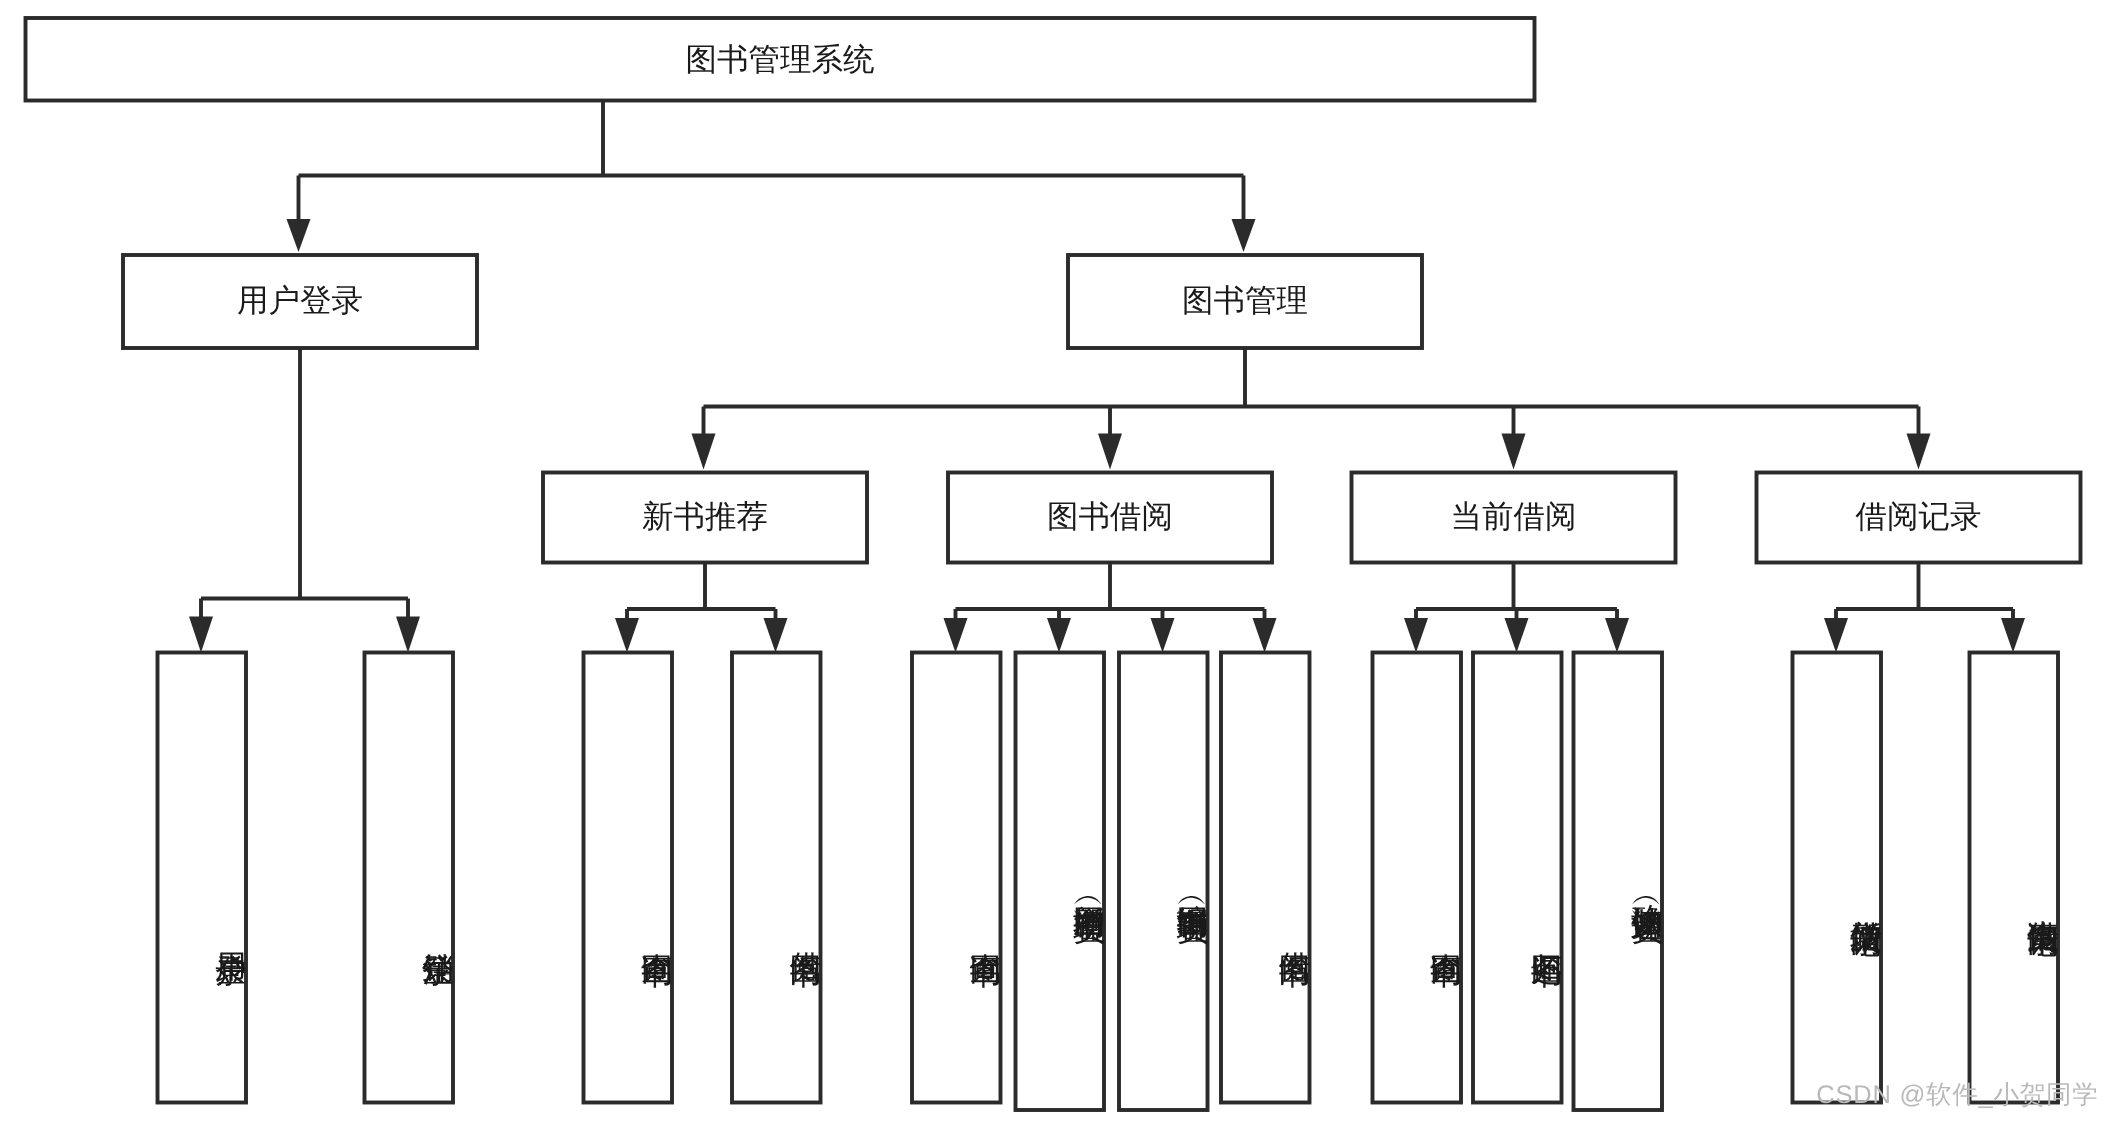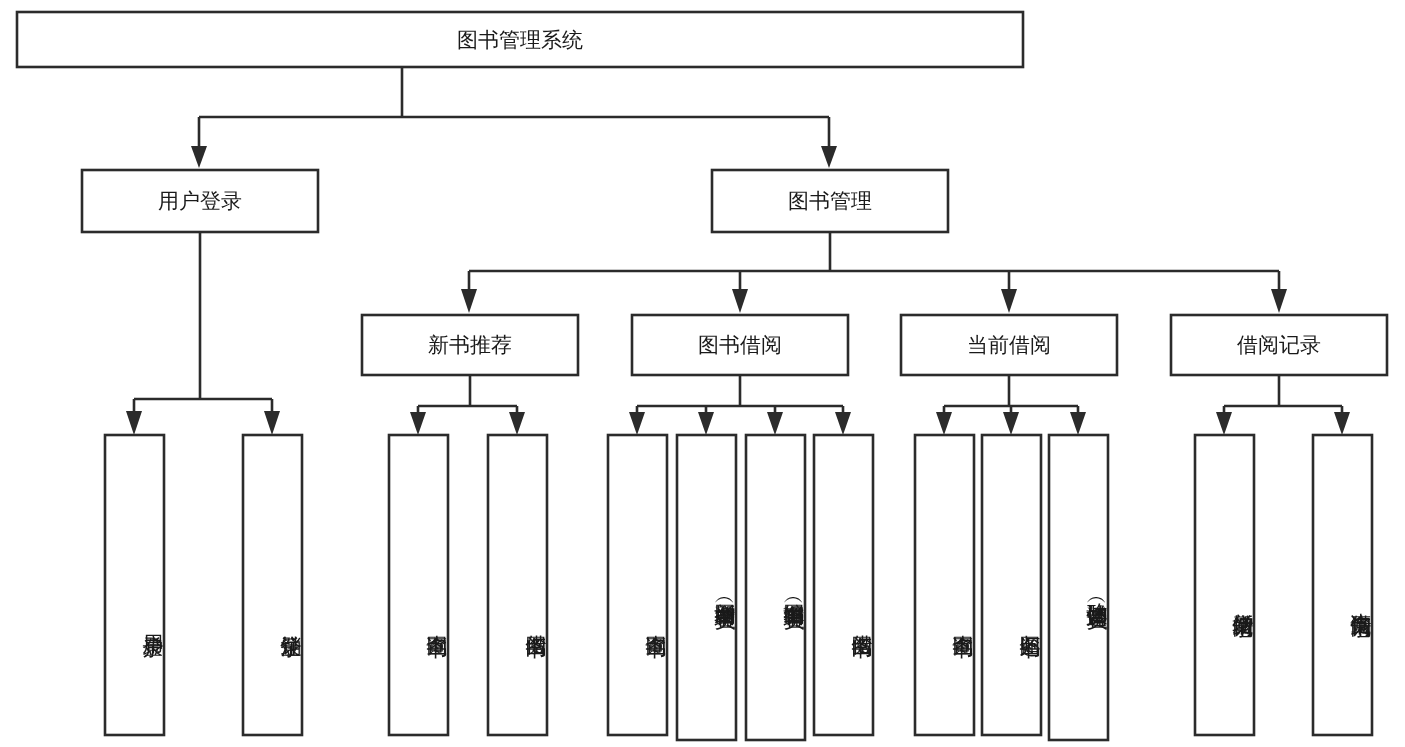--- a/index.html
+++ b/index.html
@@ -204,14 +204,15 @@
   <div class="vlabel-wrap" style="left:746px; top:442px; width:59px; height:296px;">编辑图书（管理员）</div>
   <div class="vlabel-wrap" style="left:814px; top:505px; width:59px; height:230px;">借阅图书</div>
 
   <div class="vlabel-wrap" style="left:915px; top:505px; width:59px; height:230px;">查询图书</div>
   <div class="vlabel-wrap" style="left:982px; top:505px; width:59px; height:230px;">归还图书</div>
   <div class="vlabel-wrap" style="left:1049px; top:442px; width:59px; height:296px;">确认归还（管理员）</div>
 
   <div class="vlabel-wrap" style="left:1195px; top:462px; width:59px; height:273px;">新增借阅记录</div>
   <div class="vlabel-wrap" style="left:1313px; top:462px; width:59px; height:273px;">查询借阅记录</div>
 
+  <div class="watermark">CSDN @软件_小贺同学</div>
 
 </div>
 
 </body></html>

